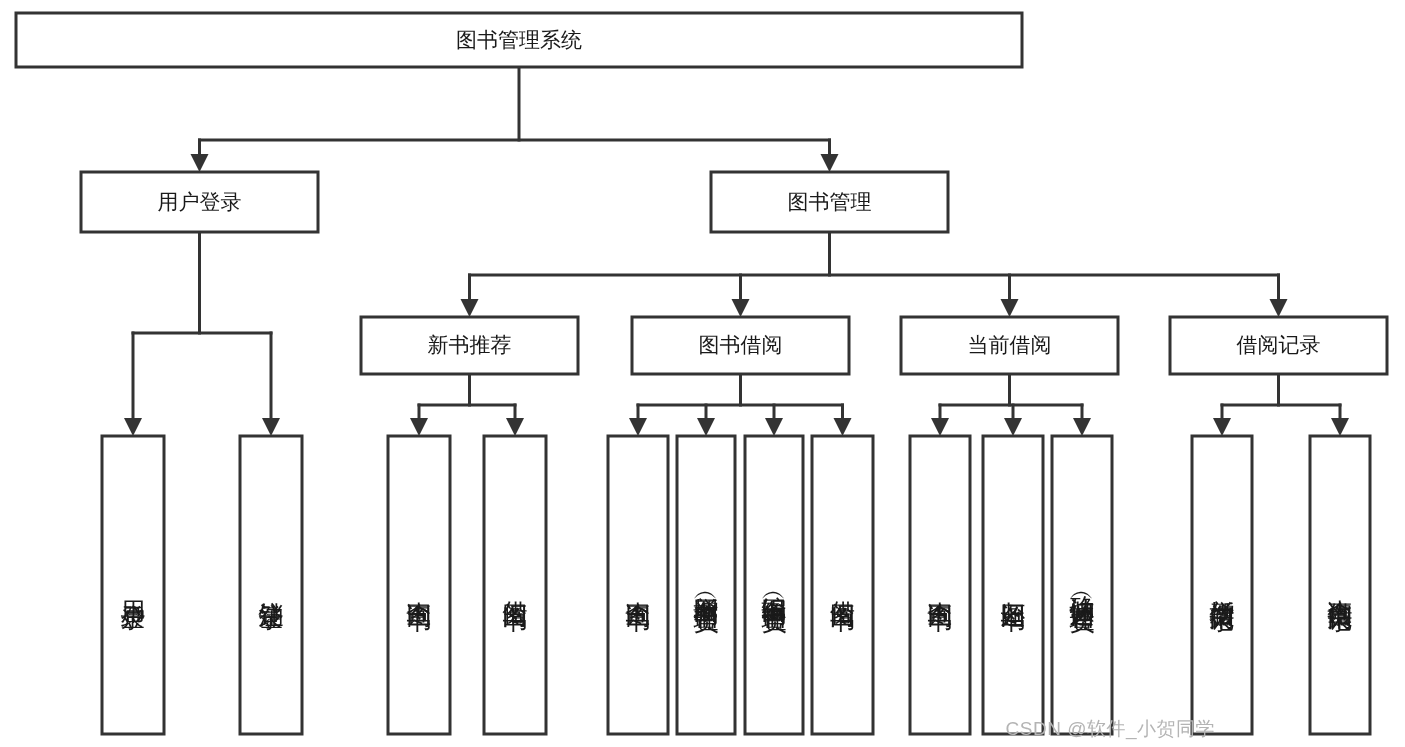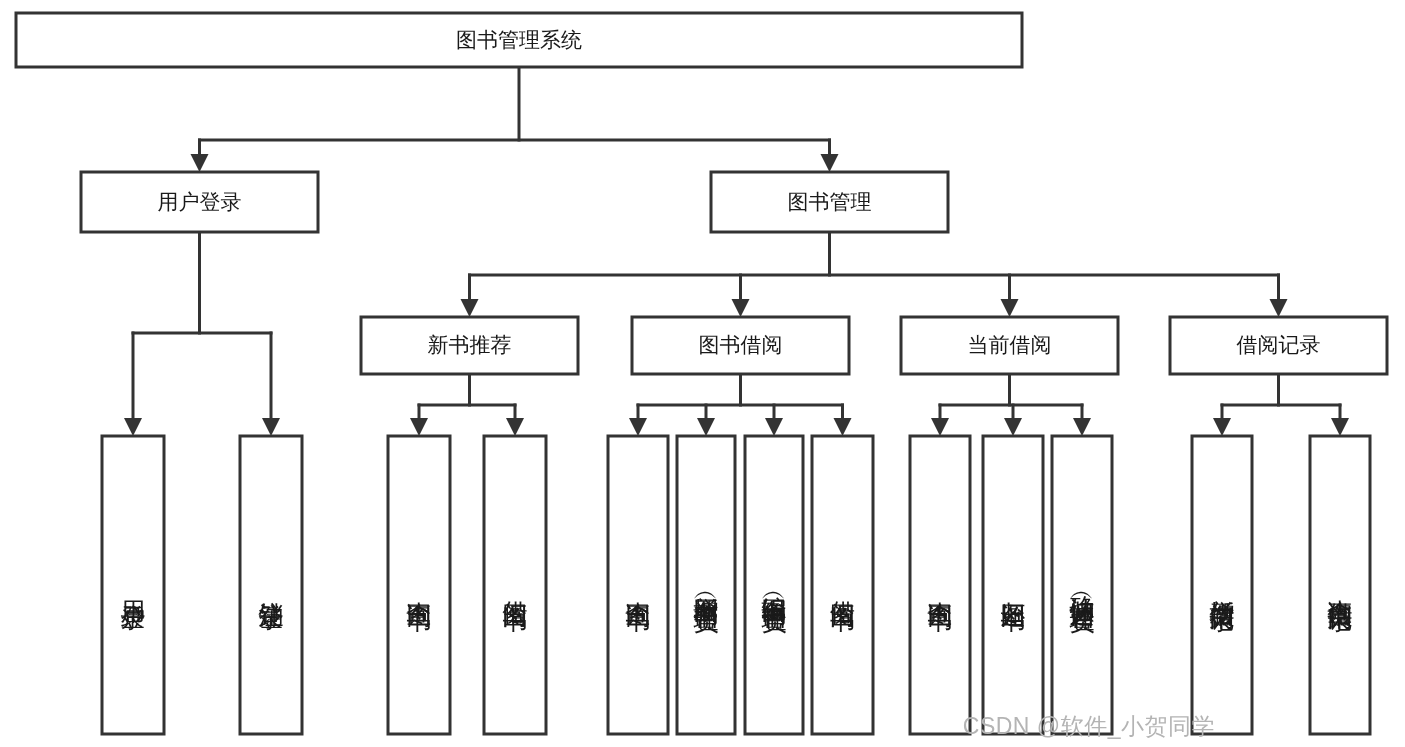--- a/index.html
+++ b/index.html
@@ -63,21 +63,21 @@
     line-height: 1.08;
     color: #1a1a1a;
     letter-spacing: 2px;
     white-space: nowrap;
   }
   .watermark {
     position: absolute;
     right: 10px;
     bottom: 5px;
     font-family: "Liberation Sans", "DejaVu Sans", sans-serif;
-    font-size: 23px;
+    font-size: 19px;
     color: #b4b4b4;
     white-space: nowrap;
     letter-spacing: 0.5px;
   }
 </style>
 </head>
 <body>
 
 <div id="diagram-root">
   <svg class="diagram" viewBox="0 0 1405 747">

